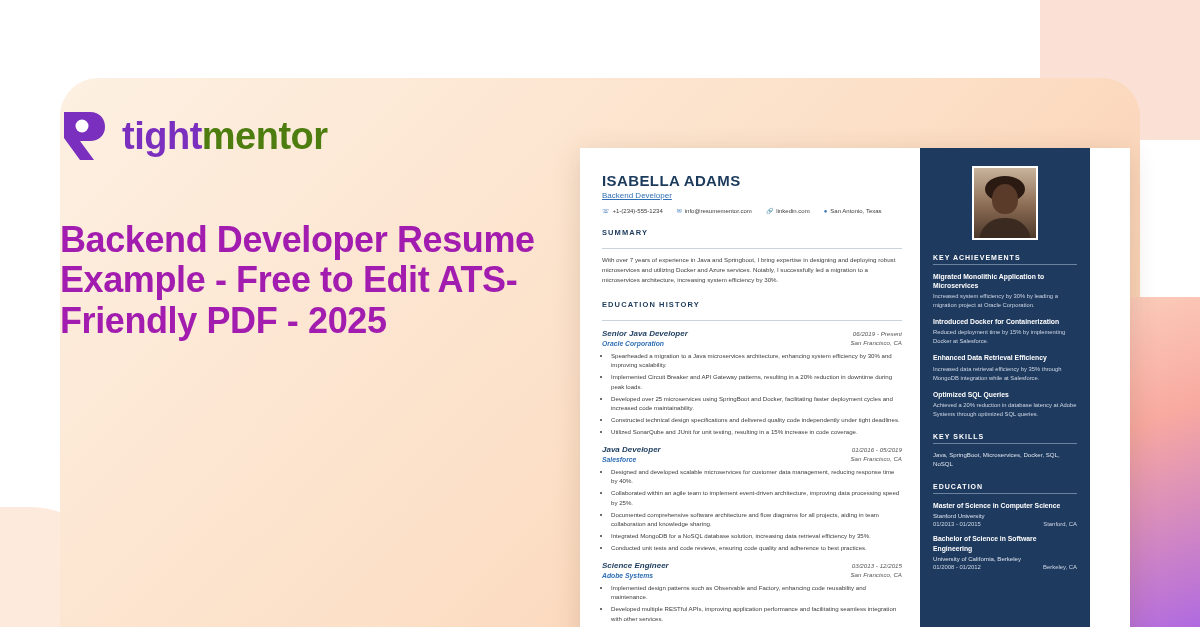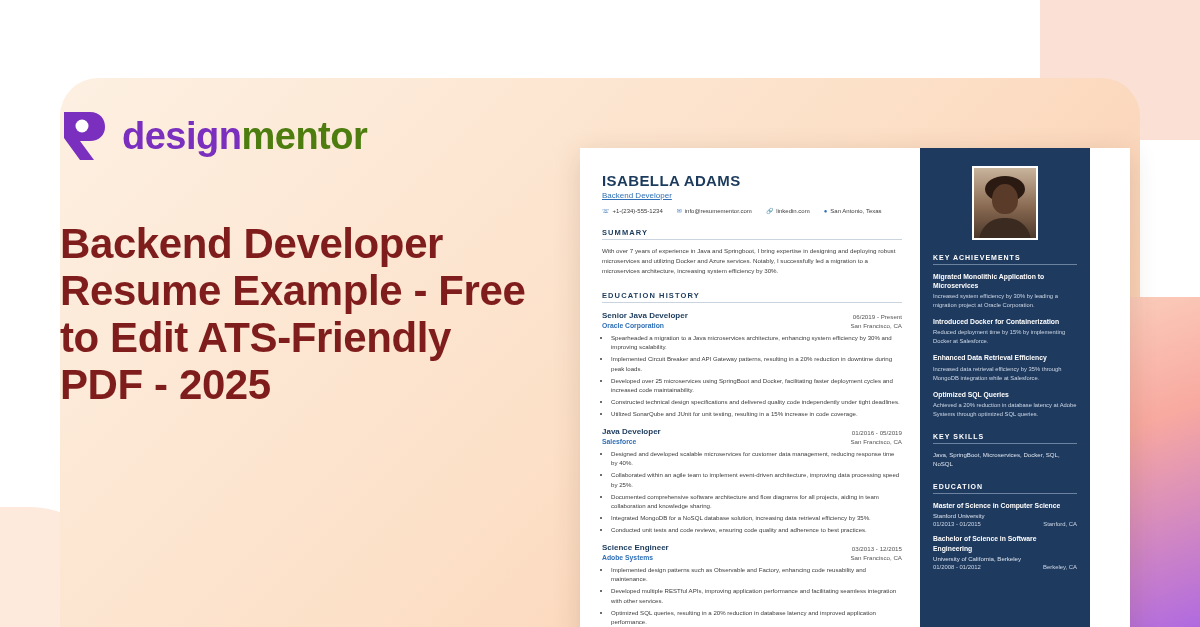--- a/index.html
+++ b/index.html
@@ -57,24 +57,24 @@
   }
   .logo-word {
     font-size: 38px; font-weight: bold; letter-spacing: -0.5px;
     line-height: 1;
   }
   .logo-word .a { color: #7b2fbe; }
   .logo-word .b { color: #4d7c0f; }
 
   .headline {
     margin-top: 58px;
-    font-size: 42px;
+    font-size: 36px;
     font-weight: bold;
     line-height: 1.12;
-    color: #7f1d1d;
+    color: #a21caf;
     letter-spacing: -0.4px;
   }
 
   
   .resume {
     position: absolute;
     left: 580px; top: 124px;
     width: 550px; height: 503px;
     background: #ffffff;
     box-shadow: 0 6px 26px rgba(90,50,20,0.16);
@@ -92,29 +92,29 @@
   .r-title { font-size: 8px; color: #2f6fb5; margin-top: 2px; text-decoration: underline; }
   .r-contact {
     margin-top: 7px; font-size: 6px; color: #3b3b3b;
     display: flex; flex-wrap: wrap; gap: 10px 14px;
   }
   .r-contact span.item { display: inline-flex; align-items: center; gap: 3px; }
   .ic { color: #2f6fb5; font-size: 6px; }
 
   .sec-h {
     font-size: 7.5px; letter-spacing: 1.1px; color: #1b3a5c;
-    font-weight: bold; margin-top: 14px; padding-bottom: 2px;
+    font-weight: bold; margin-top: 14px; padding-bottom: 11px;
     border-bottom: 1px solid #c9d4df;
   }
   .summary-txt {
     font-size: 6.2px; line-height: 1.65; color: #3c3c3c; margin-top: 6px;
   }
 
   .job { margin-top: 8px; }
-  .job-top, .job-sub { display: flex; justify-content: space-between; align-items: flex-end; }
+  .job-top, .job-sub { display: flex; justify-content: space-between; align-items: center; font-style: italic; }
   .job-role { font-size: 8px; color: #1b3a5c; font-weight: bold; }
   .job-dates { font-size: 6.2px; color: #555; }
   .job-company { font-size: 6.8px; color: #2f6fb5; font-weight: bold; margin-top: 2px; }
   .job-loc { font-size: 6.2px; color: #555; }
   .bullets { margin: 4px 0 0 0; padding-left: 9px; }
   .bullets li {
     font-size: 6.1px; line-height: 1.6; color: #3c3c3c; margin-bottom: 2px;
   }
 
   
@@ -164,21 +164,21 @@
 <div class="bg-blob-br"></div>
 
 <div class="promo">
   <div class="logo-row">
     <span class="logo-mark">
       <svg width="46" height="52" viewBox="0 0 46 52">
         <path d="M4 2 H30 C40 2 45 9 45 17 C45 25 39 31 30 31 H20 L34 50 H20 L4 28 Z" fill="#7b2fbe"></path>
         <circle cx="22" cy="16" r="6.5" fill="#ffffff"></circle>
       </svg>
     </span>
-    <span class="logo-word"><span class="a">design</span><span class="b">mentor</span></span>
+    <span class="logo-word"><span class="a">tight</span><span class="b">mentor</span></span>
   </div>
 
   <h1 class="headline">Backend Developer Resume Example - Free to Edit ATS-Friendly PDF - 2025</h1>
 </div>
 
 <div class="resume">
 
   <div class="r-main">
     <div class="r-name">ISABELLA ADAMS</div>
     <div class="r-title">Backend Developer</div>

